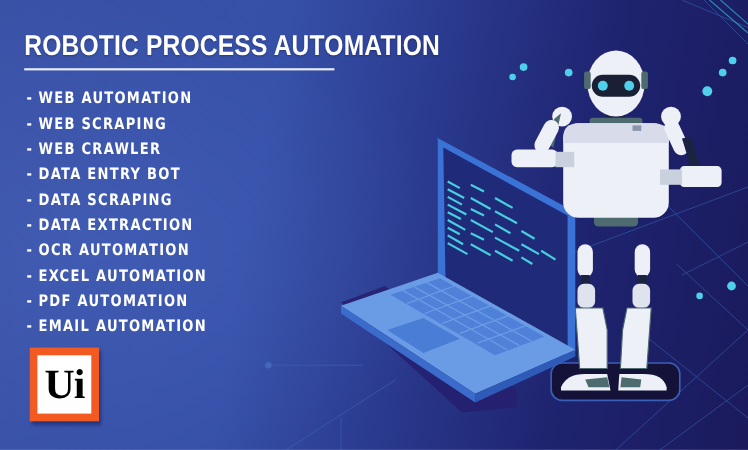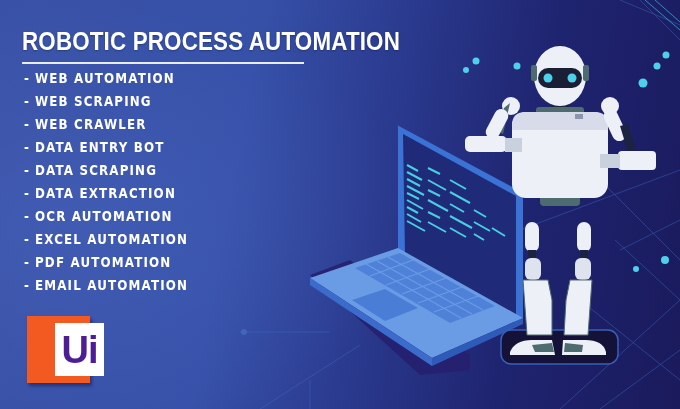--- a/index.html
+++ b/index.html
@@ -17,38 +17,37 @@
   .title {
     position:absolute; left:22px; top:26px;
     color:#fff; font-weight:bold; font-size:26px; letter-spacing:0.2px;
     font-family:"Liberation Sans Narrow","Liberation Sans", sans-serif;
     transform:scaleX(0.86); transform-origin:left top;
     text-shadow:0 1px 2px rgba(0,0,0,0.3);
   }
   .title-underline {
     position:absolute; left:22px; top:62px; width:282px; height:2px; background:#e8ecff;
   }
-  .features { position:absolute; left:24px; top:68px; list-style:none; }
+  .features { position:absolute; left:24px; top:80px; list-style:none; }
   .features li {
     color:#fff; font-weight:bold; font-size:14.5px; height:23px; line-height:20px;
     letter-spacing:1.4px; white-space:nowrap;
     font-family:"DejaVu Sans", sans-serif;
     transform:scaleX(0.82); transform-origin:left center;
   }
   .features li .dash { margin-right:6px; }
   .logo {
     position:absolute; left:27px; top:316px; width:63px; height:67px;
     background:#f25a22; box-shadow:2px 3px 3px rgba(10,20,80,0.5);
     padding:7px;
   }
   .logo-inner {
     width:100%; height:100%; background:#fff; display:flex; align-items:center; justify-content:center;
-    color:#4c1d95; font-family:Liberation Sans, sans-serif; font-size:38px; font-weight:bold; letter-spacing:-1px;
+    color:#000000; font-family:Liberation Serif, serif; font-size:38px; font-weight:bold; letter-spacing:-1px;
     line-height:1;
-    margin-left:21px;
   }
   .art { position:absolute; left:0; top:0; width:680px; height:409px; }
 </style>
 </head>
 <body>
 
 <div class="bg-left-glow"></div>
 
 <svg class="bg-lines" viewBox="0 0 680 409">
   <g stroke="#3e6fc0" stroke-width="0.8" opacity="0.55" fill="none">

